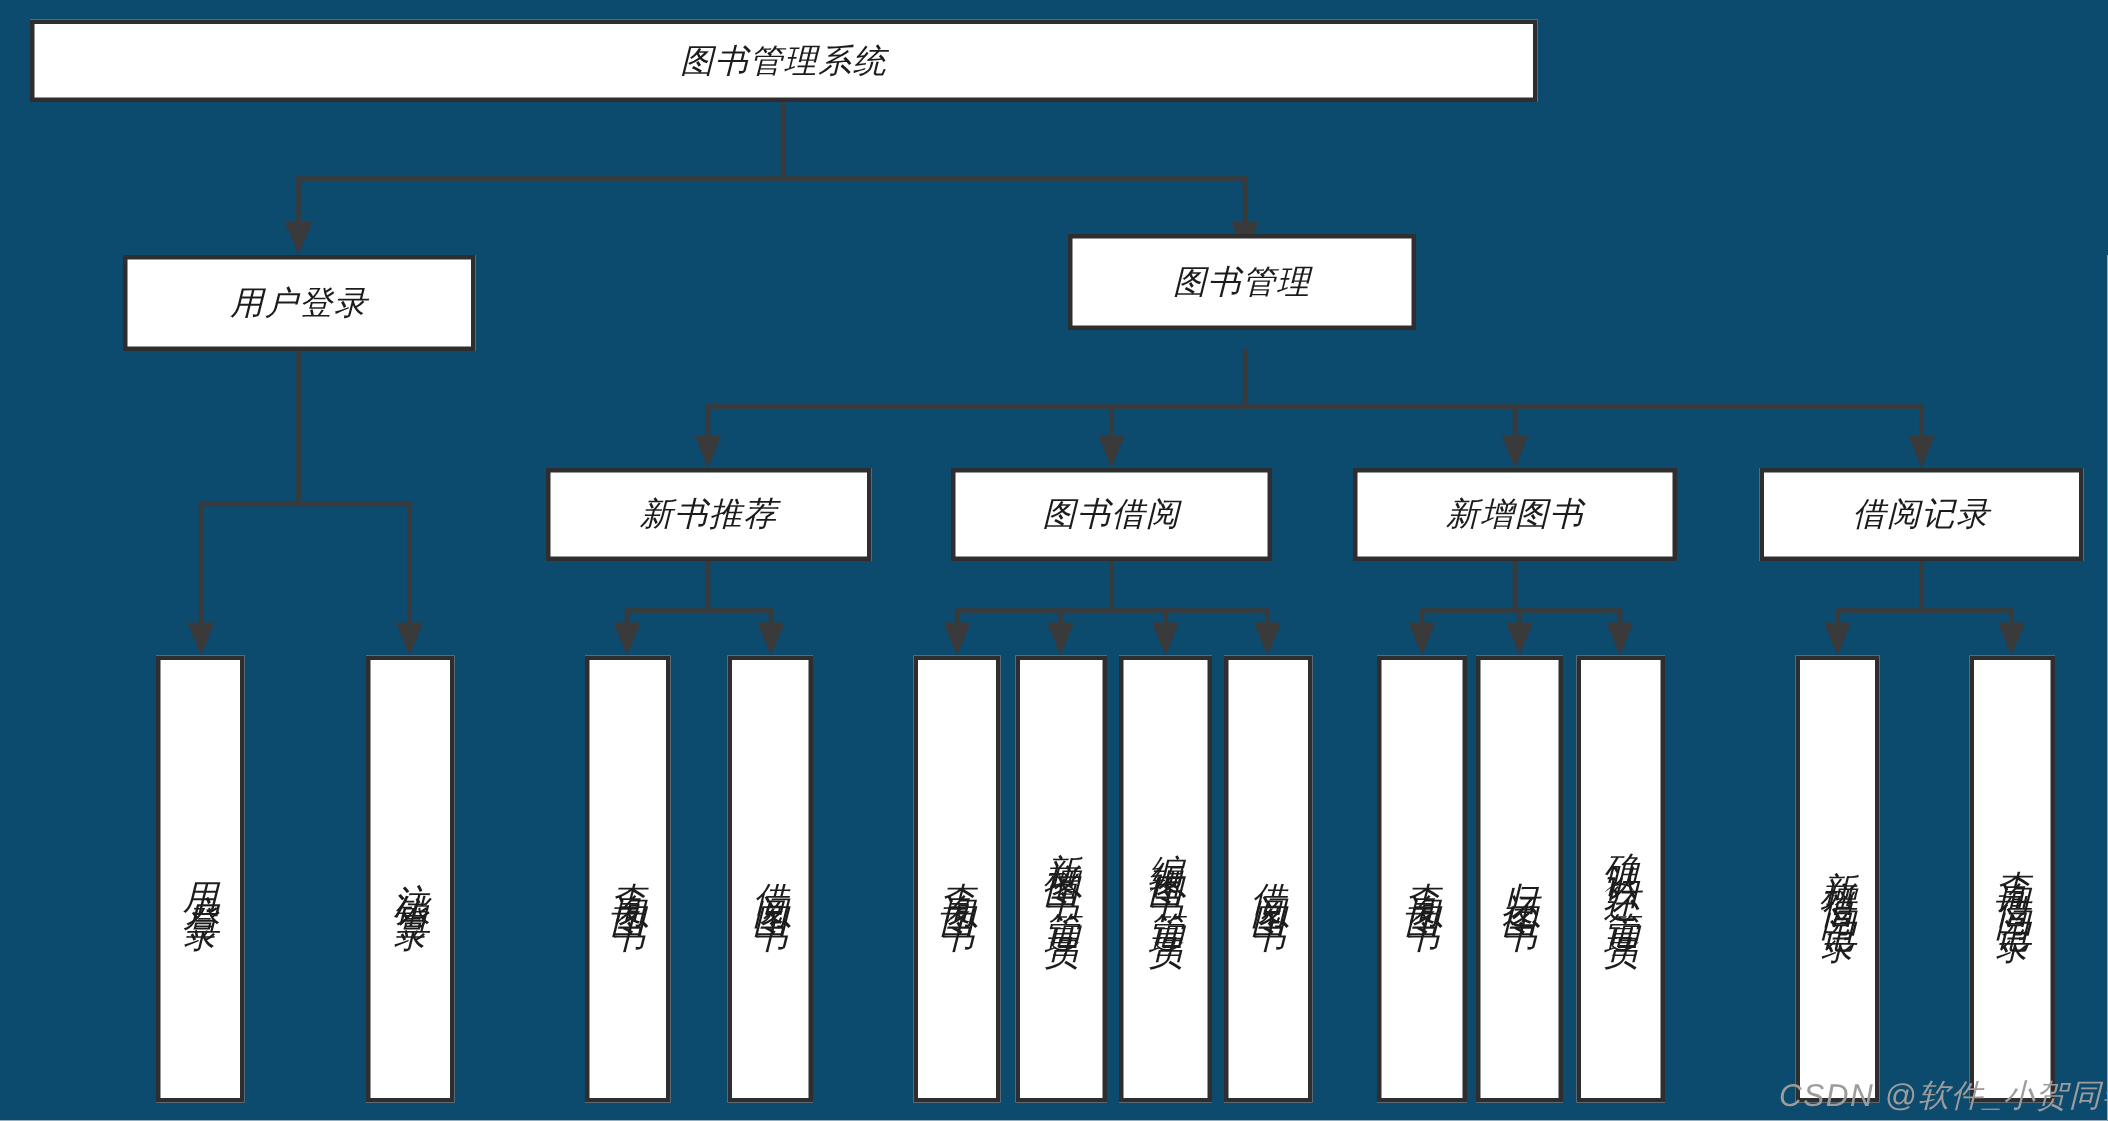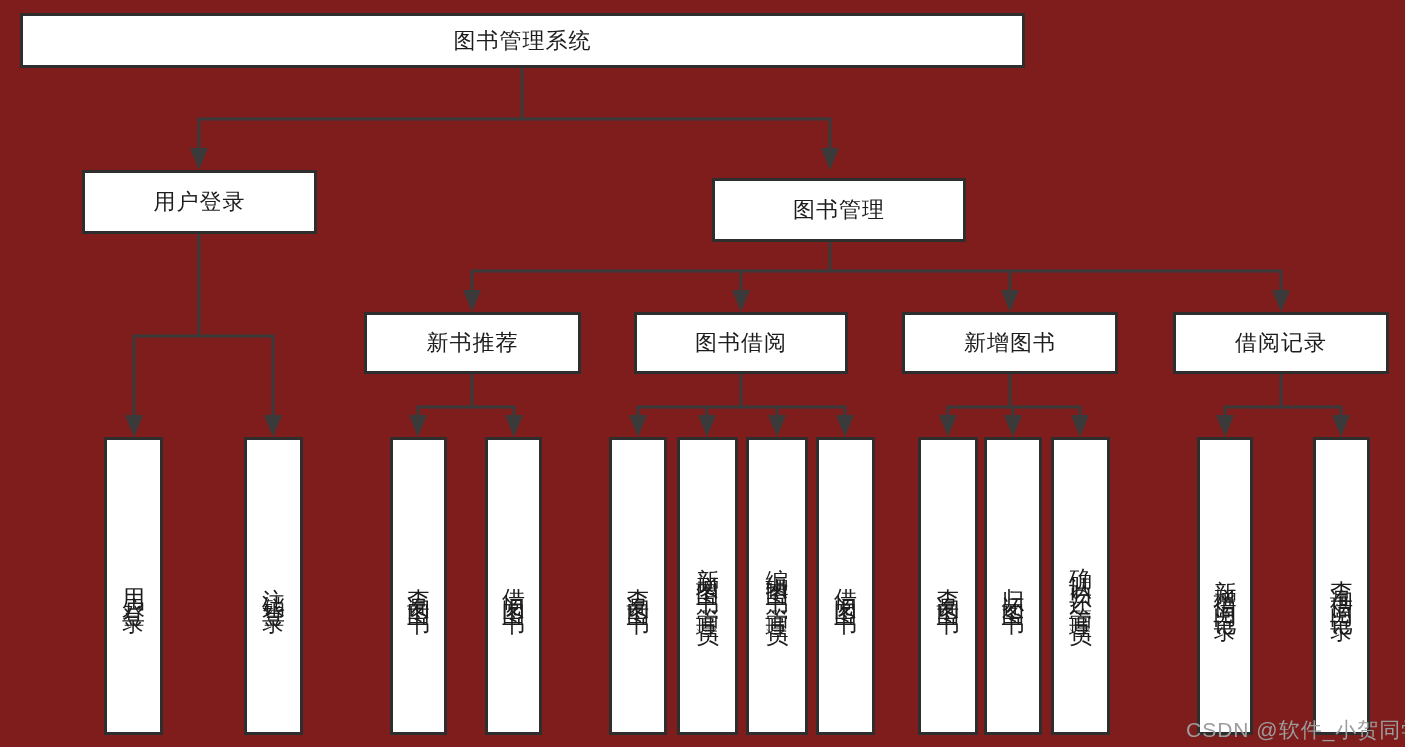--- a/index.html
+++ b/index.html
@@ -1,21 +1,22 @@
 <!DOCTYPE html>
 <html><head>
 <meta charset="utf-8">
 <style>
   html,body{margin:0;padding:0;background:#ffffff;}
   #stage{
     position:relative;
     width:1405px;height:747px;
-    background:#7f1d1d;
+    background:#0c4a6e;
     overflow:hidden;
     font-family:"Liberation Sans","DejaVu Sans",sans-serif;
+    font-style:italic;
   }
   #wires{position:absolute;left:0;top:0;z-index:1;}
   .node{
     position:absolute;
     box-sizing:border-box;
     background:#ffffff;
     border:3px solid #2e2e2e;
     display:flex;
     align-items:center;
     justify-content:center;
@@ -85,21 +86,21 @@
       <polygon points="1004,415 1022,415 1013,437"></polygon>
       <polygon points="1071,415 1089,415 1080,437"></polygon>
       <polygon points="1216,415 1234,415 1225,437"></polygon>
       <polygon points="1332,415 1350,415 1341,437"></polygon>
     </g>
   </svg>
 
   <div class="node h-node" style="left:20px;top:13px;width:1005px;height:55px">图书管理系统</div>
 
   <div class="node h-node" style="left:82px;top:170px;width:235px;height:64px">用户登录</div>
-  <div class="node h-node" style="left:712px;top:178px;width:254px;height:64px">图书管理</div>
+  <div class="node h-node" style="left:712px;top:156px;width:232px;height:64px">图书管理</div>
 
   <div class="node h-node" style="left:634px;top:312px;width:214px;height:62px">图书借阅</div>
   <div class="node h-node" style="left:364px;top:312px;width:217px;height:62px">新书推荐</div>
   <div class="node h-node" style="left:902px;top:312px;width:216px;height:62px">新增图书</div>
   <div class="node h-node" style="left:1173px;top:312px;width:216px;height:62px">借阅记录</div>
 
   <div class="node v-node" style="left:104px;top:437px;width:59px;height:298px">用户登录</div>
   <div class="node v-node" style="left:244px;top:437px;width:59px;height:298px">注销登录</div>
 
   <div class="node v-node" style="left:390px;top:437px;width:57px;height:298px">查询图书</div>

